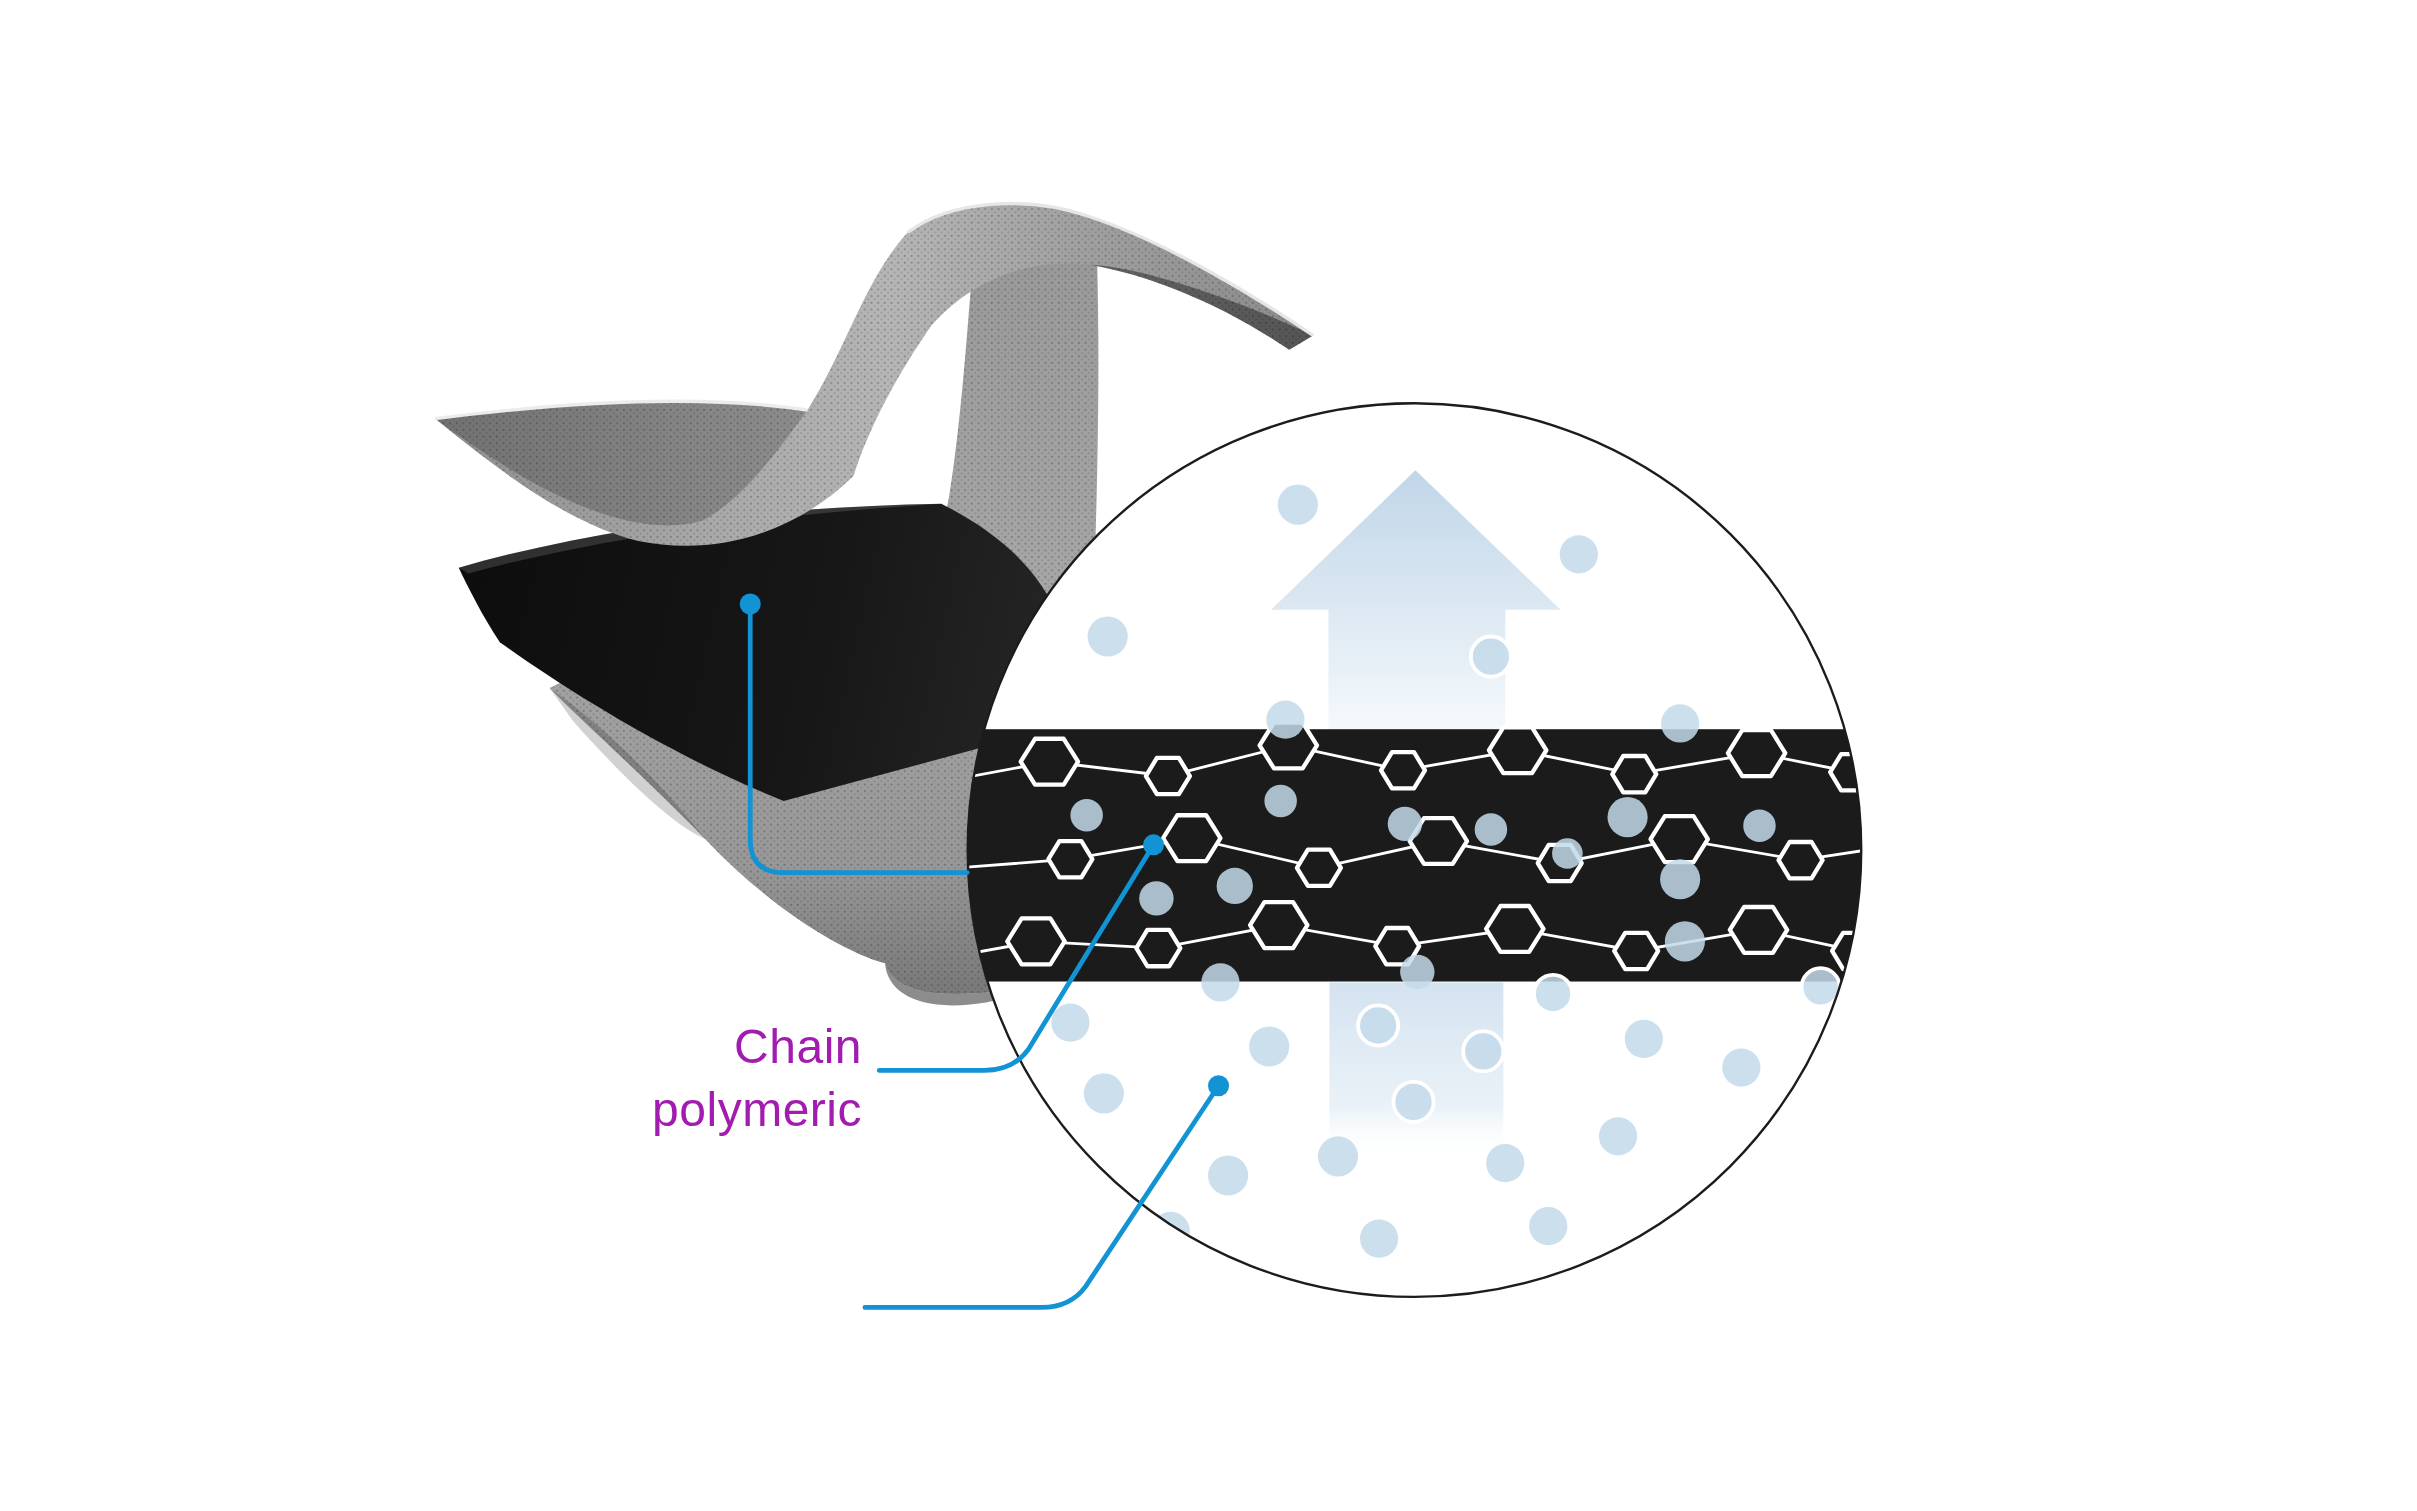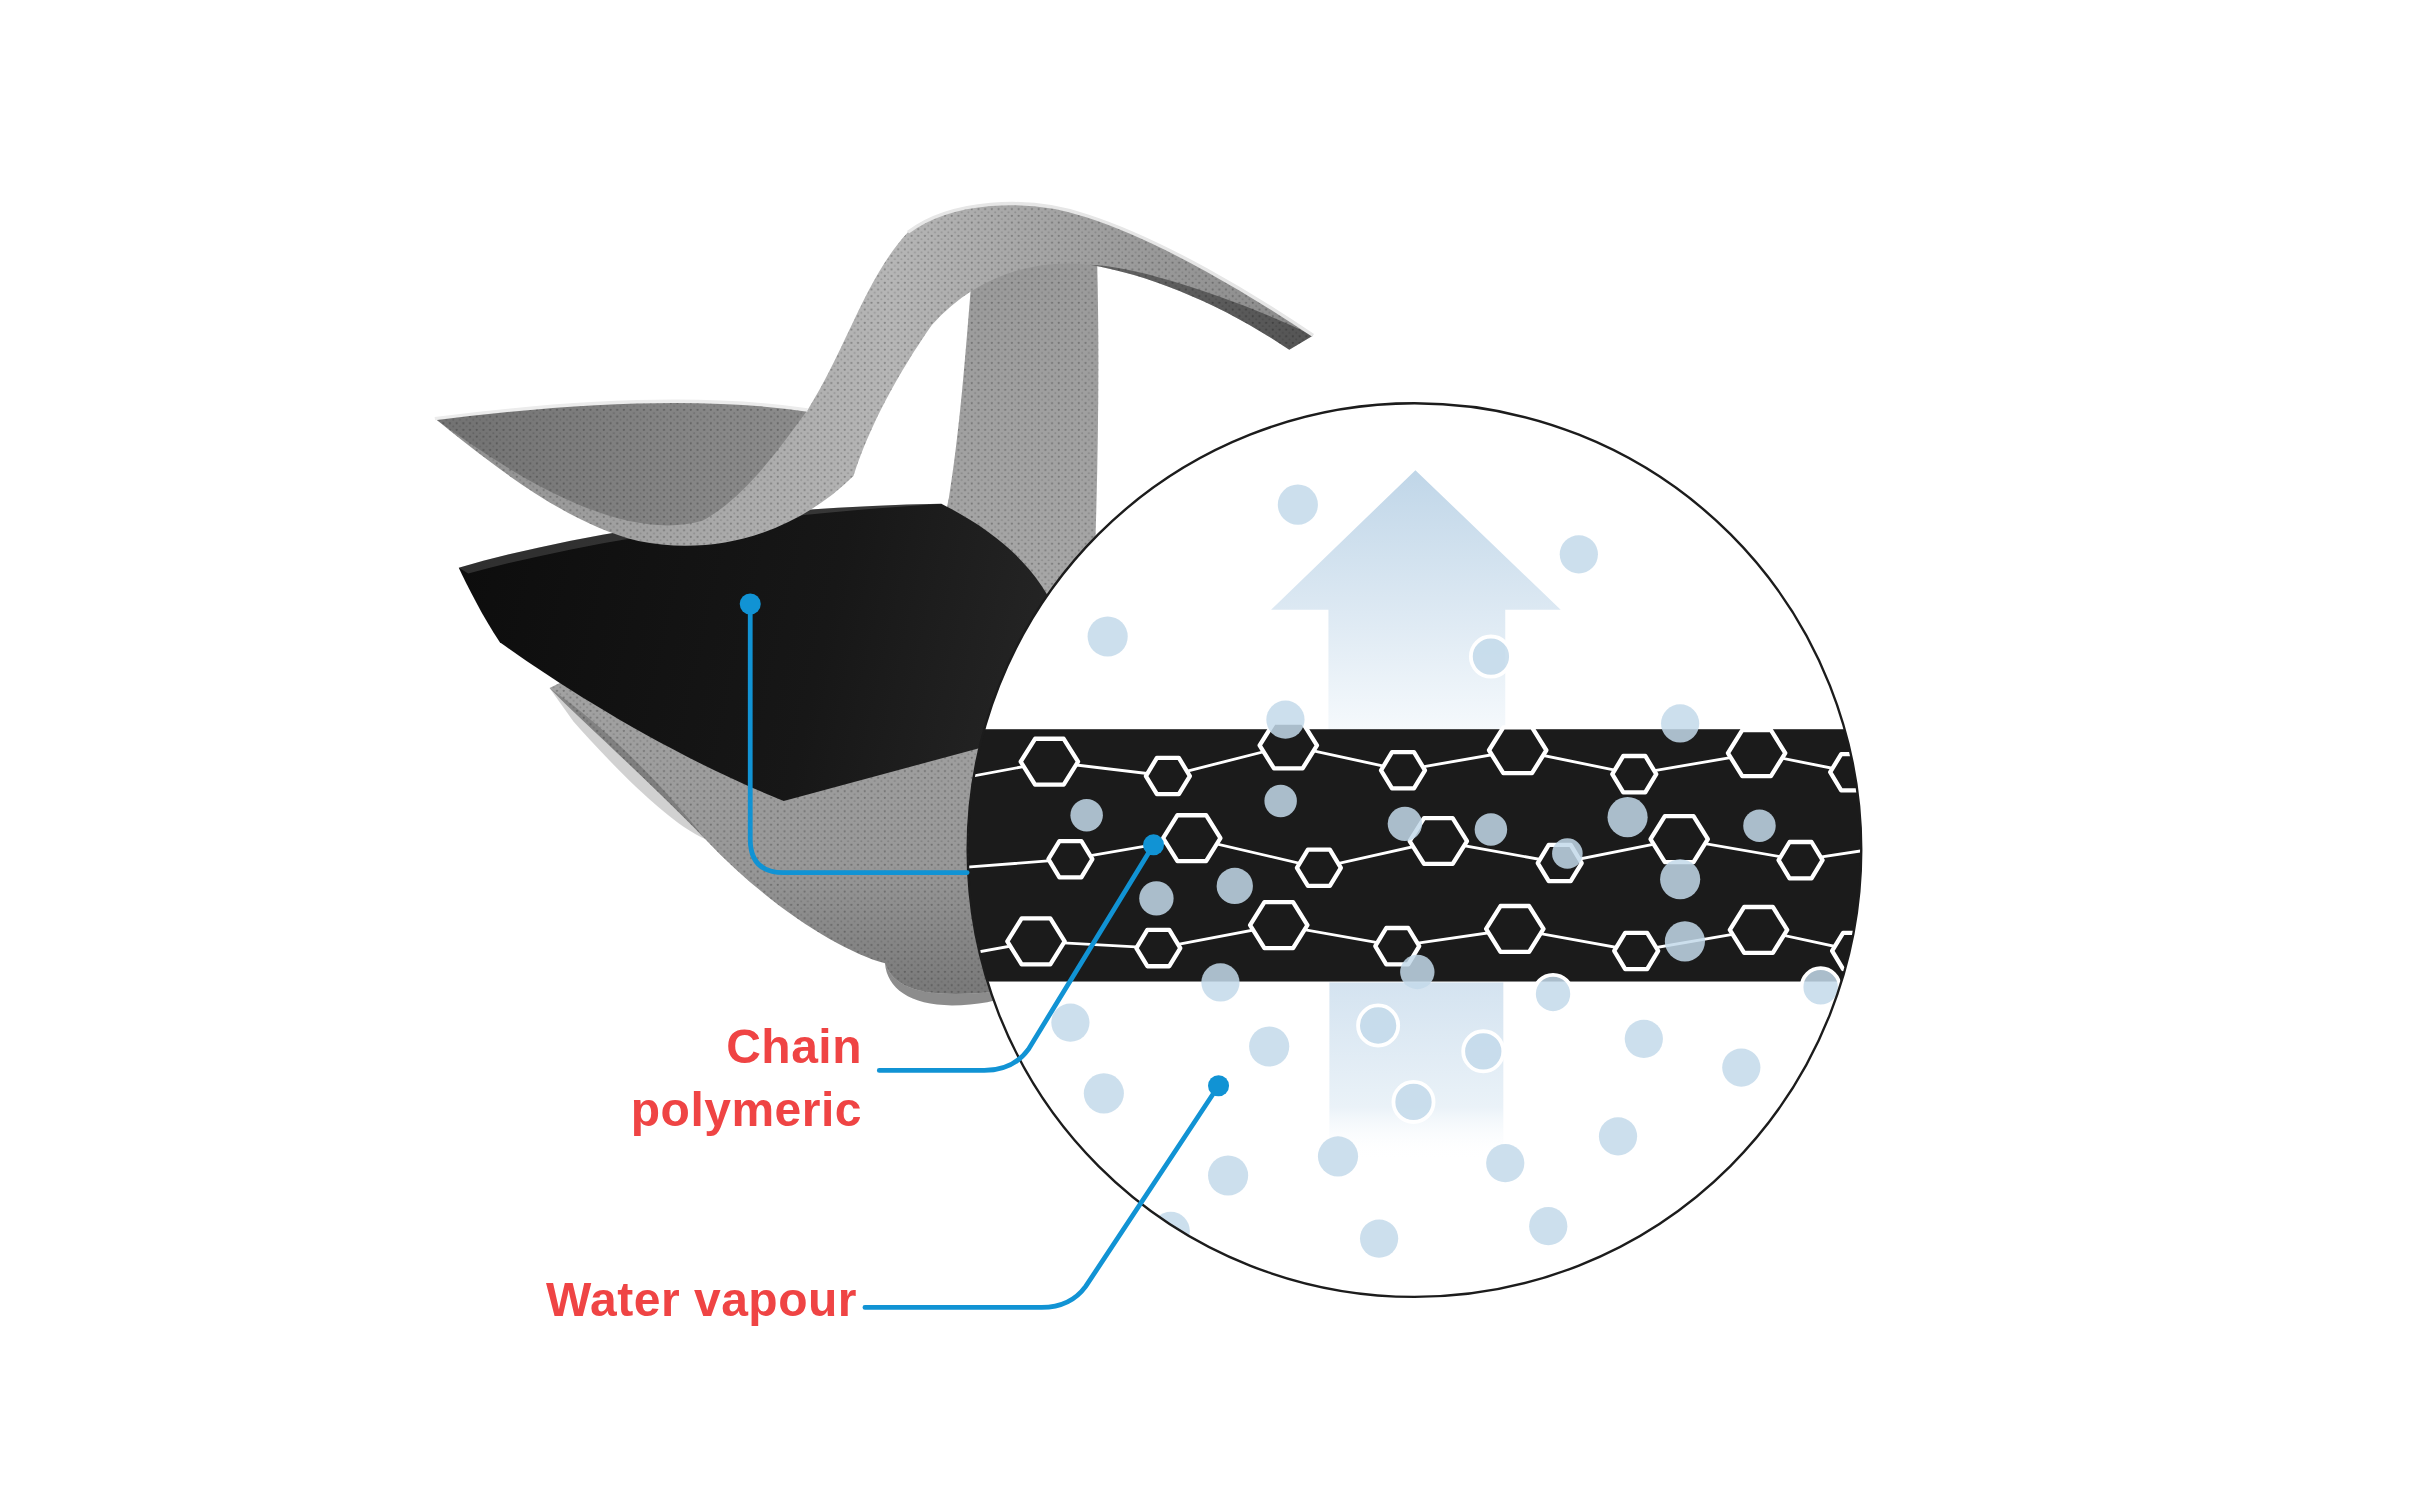--- a/index.html
+++ b/index.html
@@ -7,24 +7,24 @@
     position:relative;
     width:2417px;height:1511px;
     background:#ffffff;
     overflow:hidden;
     font-family:"Liberation Sans", sans-serif;
   }
   #scene{position:absolute;left:0;top:0;}
   .label{
     position:absolute;
     text-align:right;
-    color:#ef4444;
+    color:#a21caf;
     font-size:48px;
     line-height:63px;
-    font-weight:700;
+    font-weight:400;
     letter-spacing:0.5px;
     white-space:nowrap;
   }
   #label-chain{right:1555px;top:1015px;}
   #label-water{right:1560px;top:1268px;}
 </style>
 </head>
 <body>
 
 <div id="page">
@@ -244,17 +244,16 @@
     <circle cx="1275" cy="1136" r="11"></circle>
   </g>
 </svg>
 
   <div class="label" id="label-chain">
     <div>Chain</div>
     <div>polymeric</div>
   </div>
 
   <div class="label" id="label-water">
-    <div>Water vapour</div>
   </div>
 
 </div>
 
 
 </body></html>

